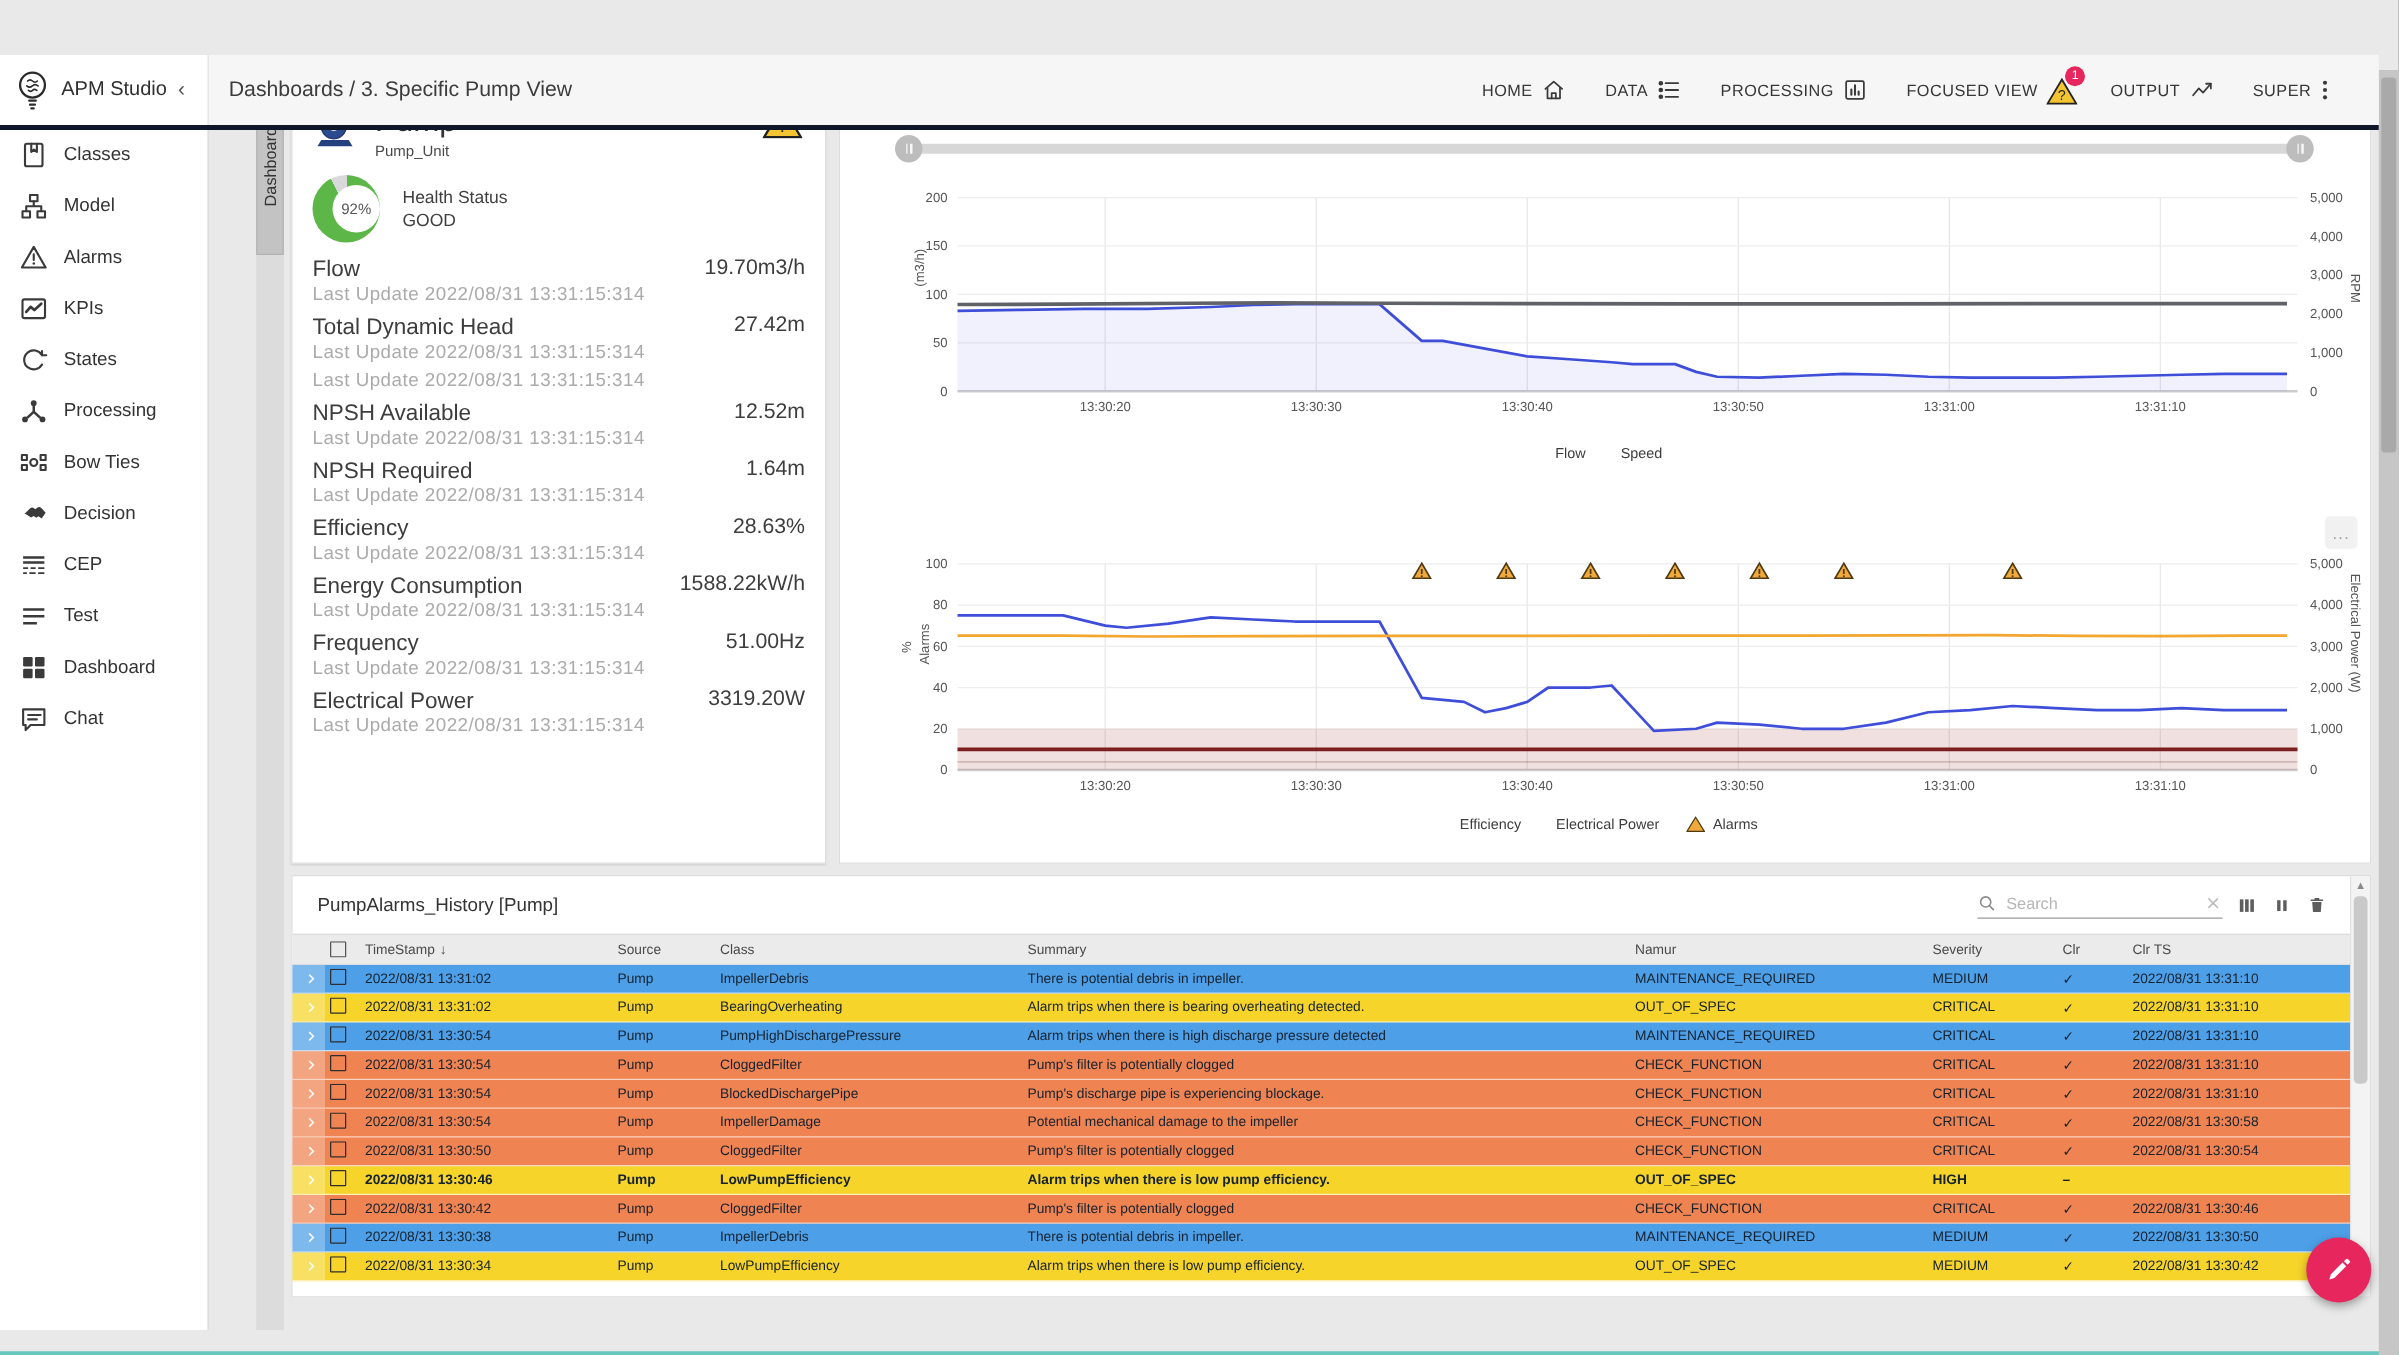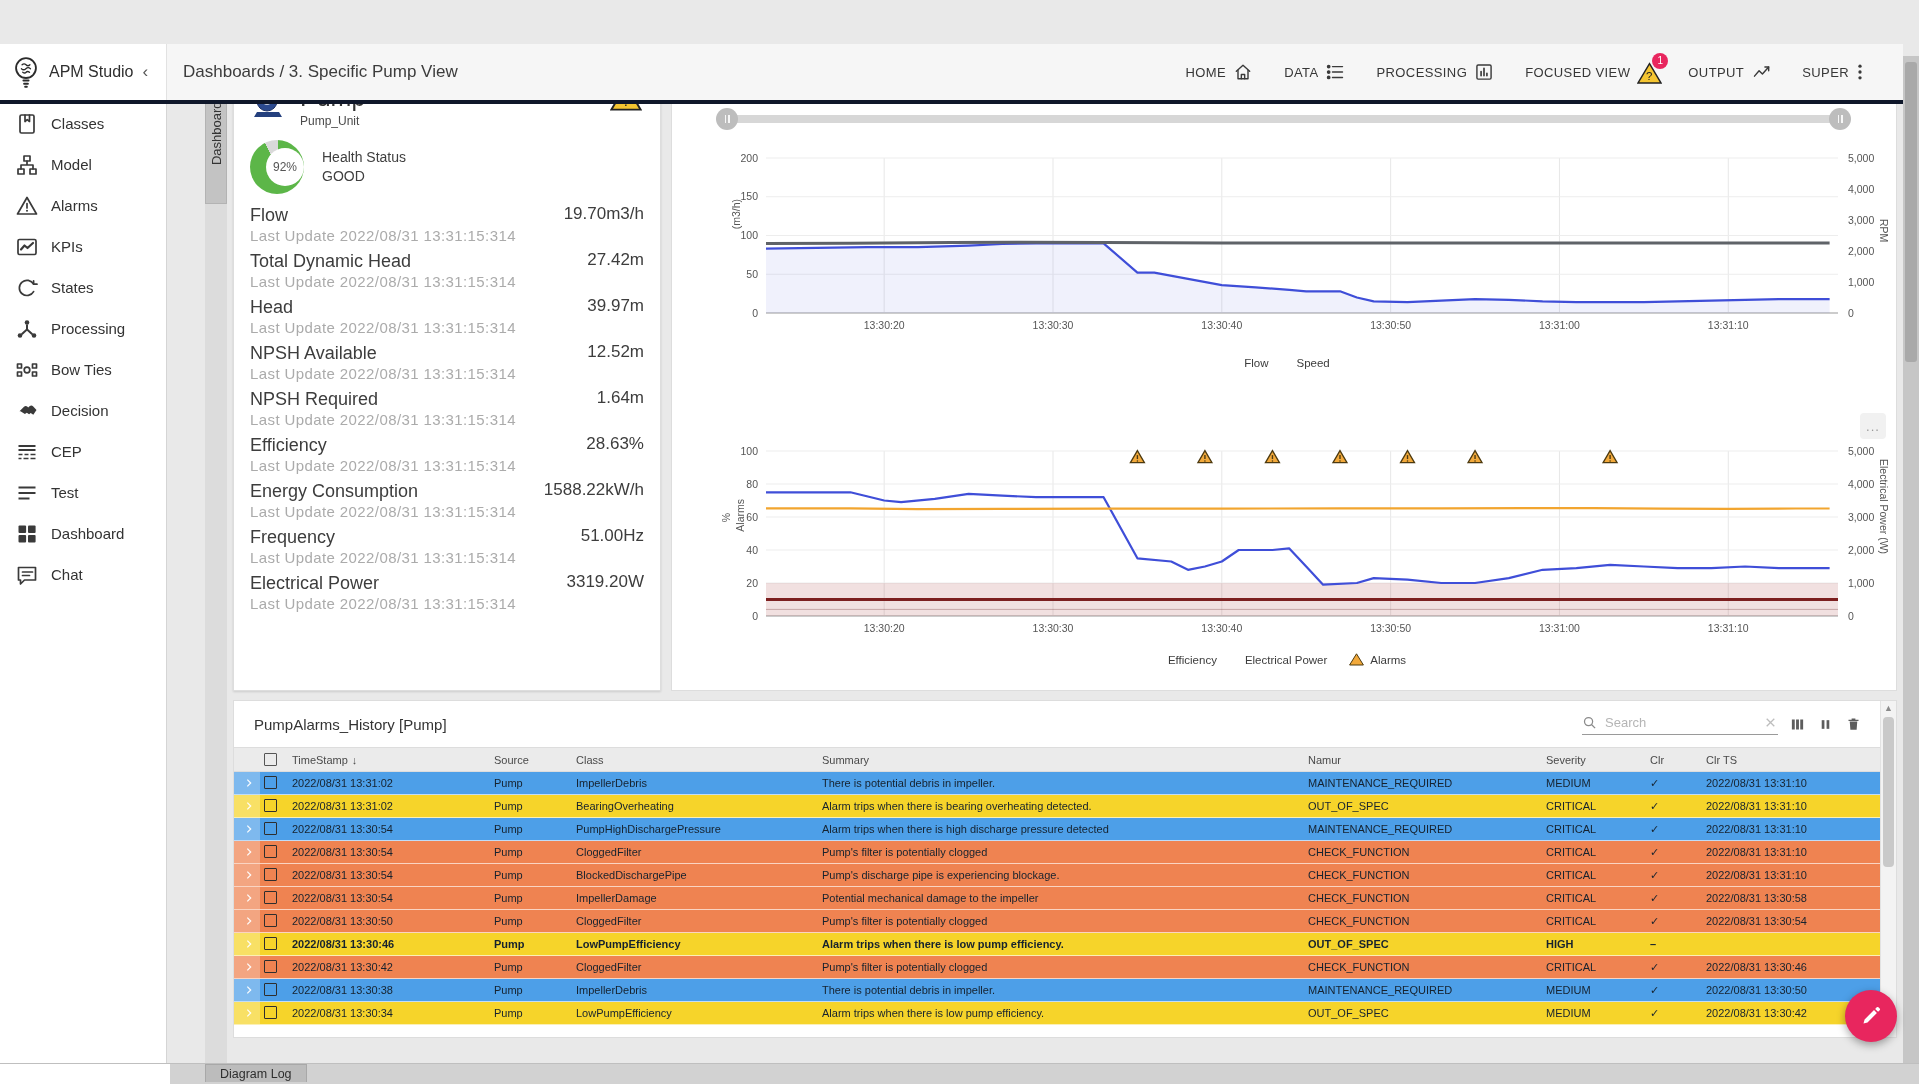--- a/index.html
+++ b/index.html
@@ -367,24 +367,20 @@
     <div class="metric-upd">Last Update 2022/08/31 13:31:15:314</div>
         </div>
         <div class="metric">
           <div class="metric-row">
      <span class="metric-label">Total Dynamic Head</span>
      <span class="metric-value">27.42m</span>
           </div>
     <div class="metric-upd">Last Update 2022/08/31 13:31:15:314</div>
         </div>
         <div class="metric">
-          <div class="metric-row">
-     <span class="metric-label">Head</span>
-     <span class="metric-value">39.97m</span>
-          </div>
     <div class="metric-upd">Last Update 2022/08/31 13:31:15:314</div>
         </div>
         <div class="metric">
           <div class="metric-row">
      <span class="metric-label">NPSH Available</span>
      <span class="metric-value">12.52m</span>
           </div>
     <div class="metric-upd">Last Update 2022/08/31 13:31:15:314</div>
         </div>
         <div class="metric">
@@ -807,25 +803,19 @@
   </div>
 
   <div id="fab">
     <span>
       <svg width="20" height="20" viewBox="0 0 24 24" fill="#fff">
           <path d="M3 21l1.3-4.8L15.6 4.9l3.5 3.5L7.8 19.7zM17 3.5 18.9 1.6a1.4 1.4 0 0 1 2 0l1.5 1.5a1.4 1.4 0 0 1 0 2L20.5 7z"></path>
         </svg>
     </span>
   </div>
 
-  <div id="footer">
-    <div id="footer-left"></div>
-    <div id="footer-tab">
-        <span>Diagram Log</span>
-      </div>
-  </div>
   <div id="teal-line"></div>
 
   <div id="win-scroll">
     <div id="win-thumb"></div>
   </div>
 
 </div>
 
 </body></html>

